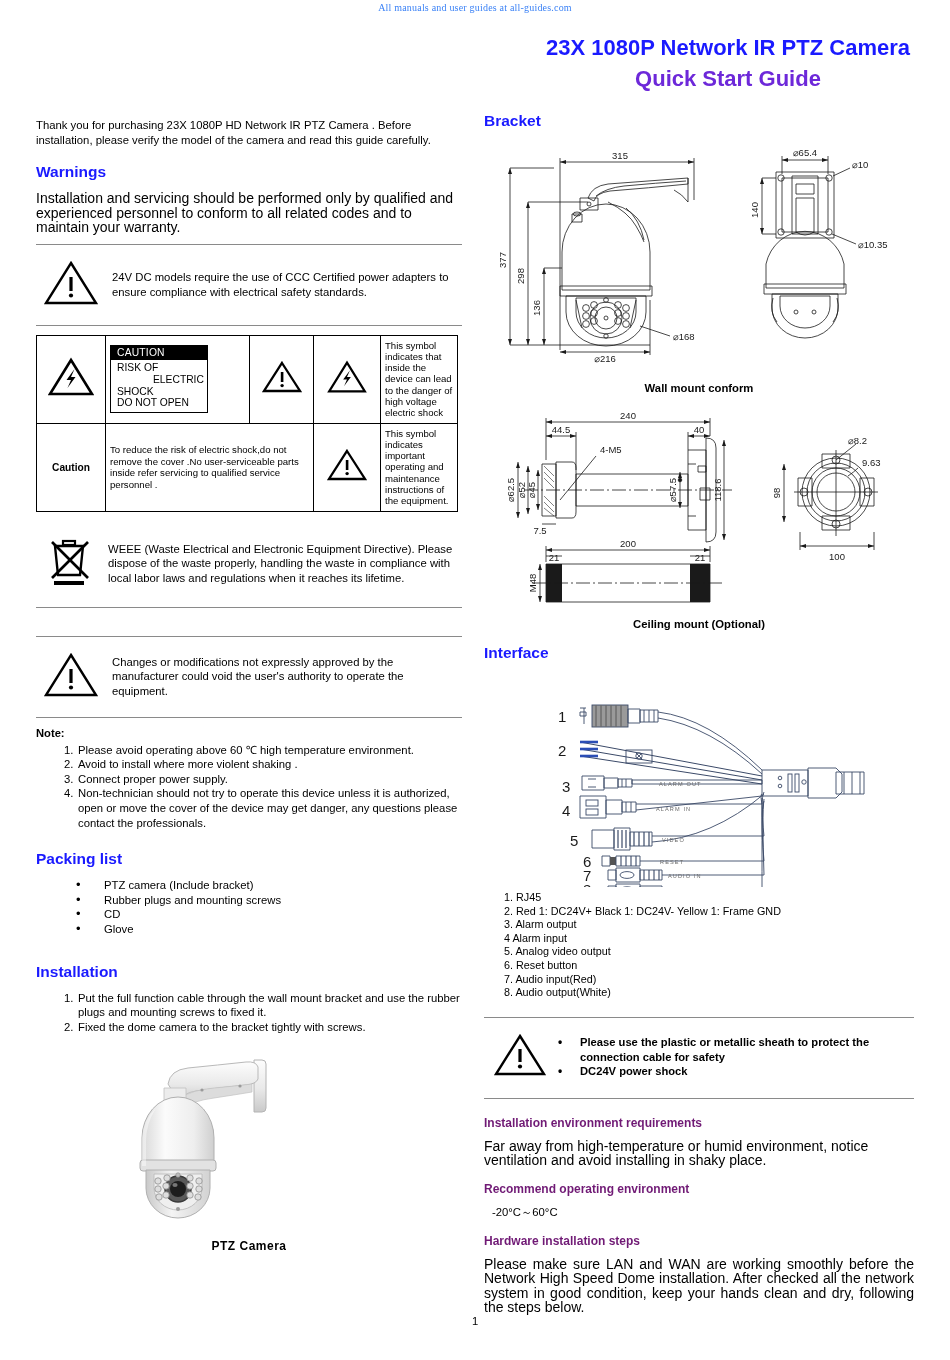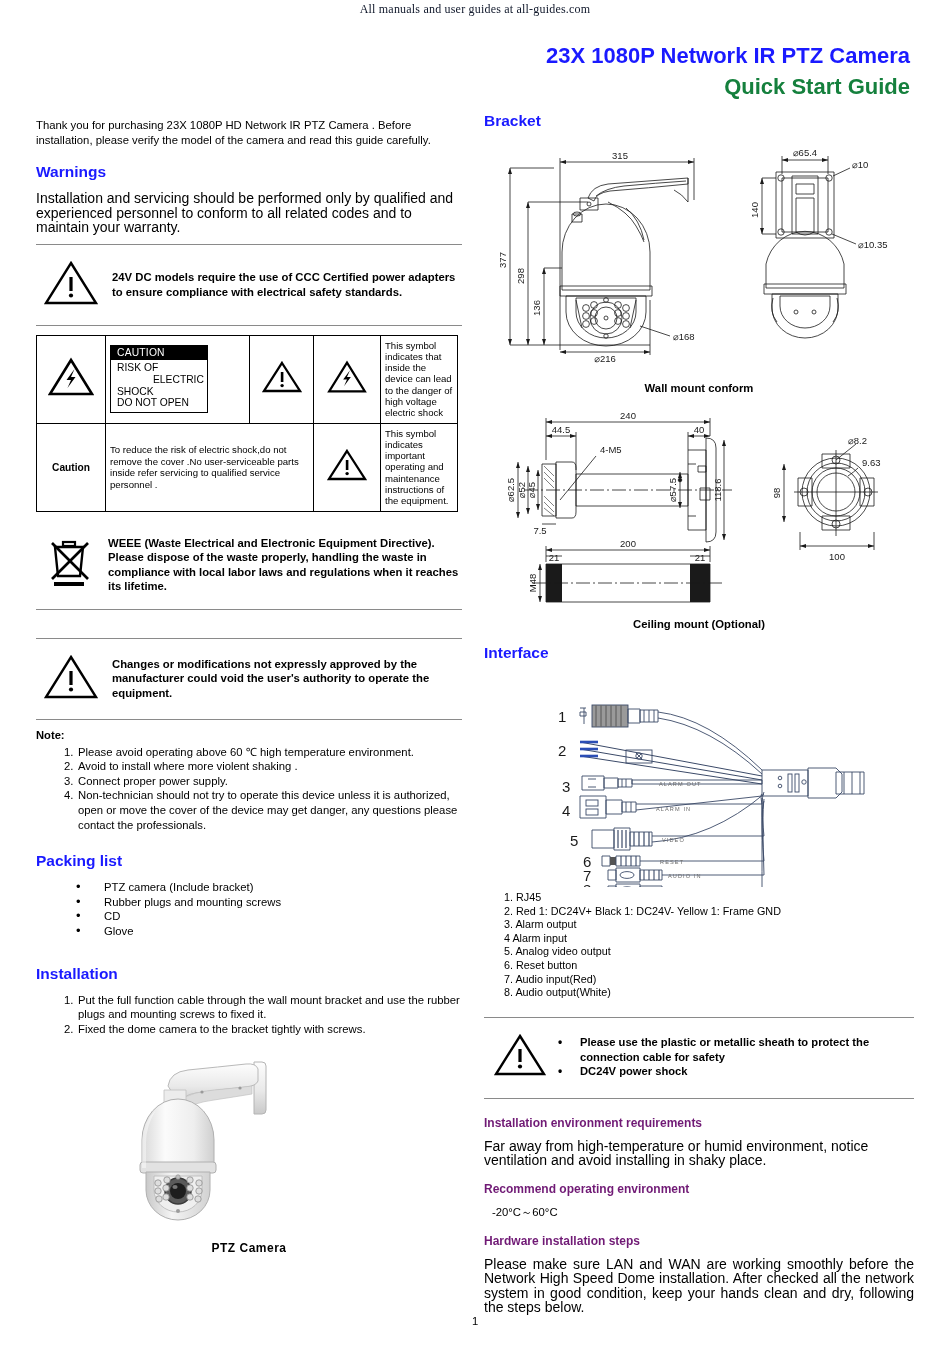--- a/index.html
+++ b/index.html
@@ -20,41 +20,41 @@
     width: 950px;
     height: 1360px;
   }
   .watermark {
     position: absolute;
     top: 2px;
     left: 0;
     width: 950px;
     text-align: center;
     font-family: "Liberation Serif", serif;
-    font-size: 12px;
-    color: #0f172a;
+    font-size: 10px;
+    color: #3b82f6;
     letter-spacing: 0.2px;
   }
 
   
   .title-block {
     position: absolute;
-    top: 41px;
+    top: 33px;
     right: 40px;
-    text-align: right;
+    text-align: center;
   }
   .title-line1 {
     color: #1a1aff;
     font-size: 22px;
     font-weight: bold;
     line-height: 30px;
     white-space: nowrap;
   }
   .title-line2 {
-    color: #15803d;
+    color: #6d28d9;
     font-size: 22px;
     font-weight: bold;
     line-height: 32px;
     white-space: nowrap;
   }
 
   
   .col-left {
     position: absolute;
     left: 36px;
@@ -100,21 +100,20 @@
     border-top: 1.6px solid #8a8a8a;
     margin: 9px 0;
   }
 
   
   .warn-row {
     display: flex;
     align-items: center;
     gap: 14px;
     padding: 6px 0 6px 8px;
-    font-weight: bold;
   }
   .warn-row .wtext {
     font-size: 11.3px;
     line-height: 14.5px;
   }
   .tri {
     flex: 0 0 auto;
   }
 
   

